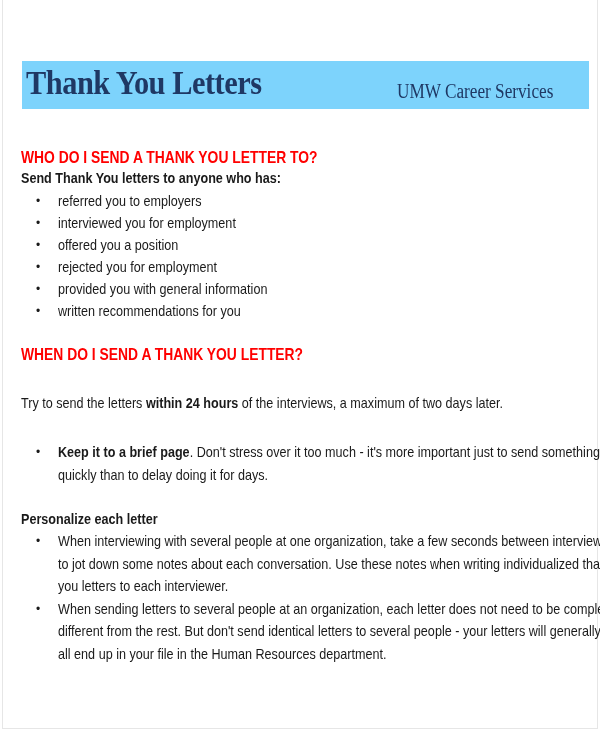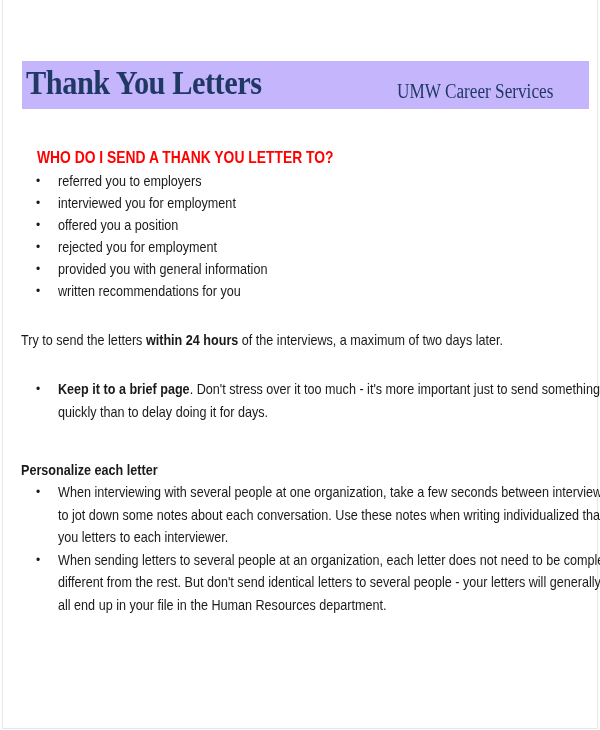--- a/index.html
+++ b/index.html
@@ -1,27 +1,27 @@
 <!DOCTYPE html>
 <html><head>
 <meta charset="utf-8">
 <style>
   html, body { margin: 0; padding: 0; background: #ffffff; }
   body { width: 600px; height: 730px; position: relative; overflow: hidden;
          font-family: "Liberation Sans Narrow", "Liberation Sans", sans-serif; color: #1a1a1a; }
   .page { position: absolute; left: 2px; top: 0; width: 594px; height: 728px;
           border-left: 1px solid #e6e6e6; border-right: 1px solid #e6e6e6; border-bottom: 1px solid #e6e6e6; }
-  .band { position: absolute; left: 19px; top: 61px; width: 567px; height: 48px; background: #c4b5fd; }
+  .band { position: absolute; left: 19px; top: 61px; width: 567px; height: 48px; background: #7dd3fc; }
   .title { position: absolute; left: 4px; top: 4px; font-family: "Liberation Serif", serif; font-weight: bold;
            font-size: 33px; color: #1f3864; letter-spacing: -0.5px; transform: scaleX(0.92); transform-origin: left; }
   .subtitle { position: absolute; left: 375px; top: 19px; font-family: "Liberation Serif", serif; font-size: 20px;
               color: #1f3864; transform: scaleX(0.86); transform-origin: left; }
   .content { position: absolute; left: 21px; top: 146px; width: 565px; }
   .cond { transform: scaleX(0.84); transform-origin: left; white-space: nowrap; display: inline-block; }
-  .h-red { color: #ff0000; font-weight: bold; font-size: 16.5px; line-height: 22px; margin-left: 16px; }
+  .h-red { color: #ff0000; font-weight: bold; font-size: 16.5px; line-height: 22px; }
   .h-black { font-weight: bold; font-size: 15px; line-height: 20px; }
   .p { font-size: 15px; line-height: 20px; margin-top: 28px; }
   ul { list-style: none; margin: 0; padding: 0; }
   li { position: relative; font-size: 15px; line-height: 22px; padding-left: 37px; }
   li .bullet { position: absolute; left: 15px; top: 0; font-size: 12px; }
   .wrap li { line-height: 22.5px; }
   .wrap li .line { display: block; white-space: nowrap; transform: scaleX(0.84); transform-origin: left; }
   b { font-weight: bold; }
 </style>
 </head>
@@ -31,44 +31,46 @@
   <div class="band">
     <div class="title">Thank You Letters</div>
     <div class="subtitle">UMW Career Services</div>
   </div>
 </div>
 
 <div class="content">
 
   <div>
     <div class="h-red"><span class="cond">WHO DO I SEND A THANK YOU LETTER TO?</span></div>
+    <div class="h-black"><span class="cond">Send Thank You letters to anyone who has:</span></div>
     <ul style="margin-top:2px;">
       <li><span class="bullet">•</span><span class="cond">referred you to employers</span></li>
       <li><span class="bullet">•</span><span class="cond">interviewed you for employment</span></li>
       <li><span class="bullet">•</span><span class="cond">offered you a position</span></li>
       <li><span class="bullet">•</span><span class="cond">rejected you for employment</span></li>
       <li><span class="bullet">•</span><span class="cond">provided you with general information</span></li>
       <li><span class="bullet">•</span><span class="cond">written recommendations for you</span></li>
     </ul>
   </div>
 
   <div style="margin-top:21px;">
+    <div class="h-red"><span class="cond">WHEN DO I SEND A THANK YOU LETTER?</span></div>
     <div class="p"><span class="cond"><span>Try to send the letters </span><b>within 24 hours</b><span> of the interviews, a maximum of two days later.</span></span></div>
   </div>
 
   <div style="margin-top:28px;">
     <ul class="wrap" style="margin-top:3px;">
       <li>
         <span class="bullet">•</span>
         <span class="line"><b>Keep it to a brief page</b><span>. Don't stress over it too much - it's more important just to send something</span></span>
         <span class="line">quickly than to delay doing it for days.</span>
       </li>
     </ul>
 
-    <div class="h-black" style="margin-top:37px;"><span class="cond">Personalize each letter</span></div>
+    <div class="h-black" style="margin-top:23px;"><span class="cond">Personalize each letter</span></div>
     <ul class="wrap" style="margin-top:1px;">
       <li>
         <span class="bullet">•</span>
         <span class="line">When interviewing with several people at one organization, take a few seconds between interviews</span>
         <span class="line">to jot down some notes about each conversation. Use these notes when writing individualized thank</span>
         <span class="line">you letters to each interviewer.</span>
       </li>
       <li>
         <span class="bullet">•</span>
         <span class="line">When sending letters to several people at an organization, each letter does not need to be completely</span>

